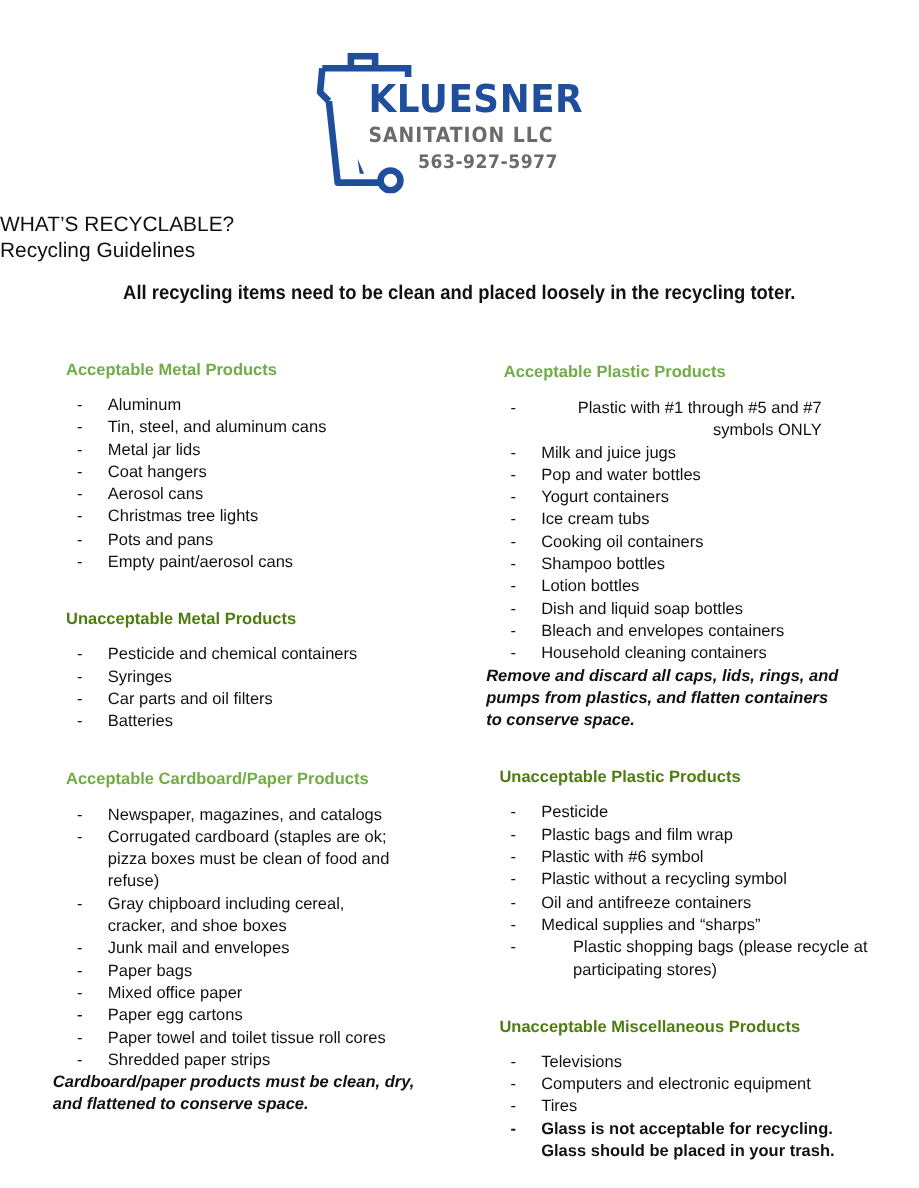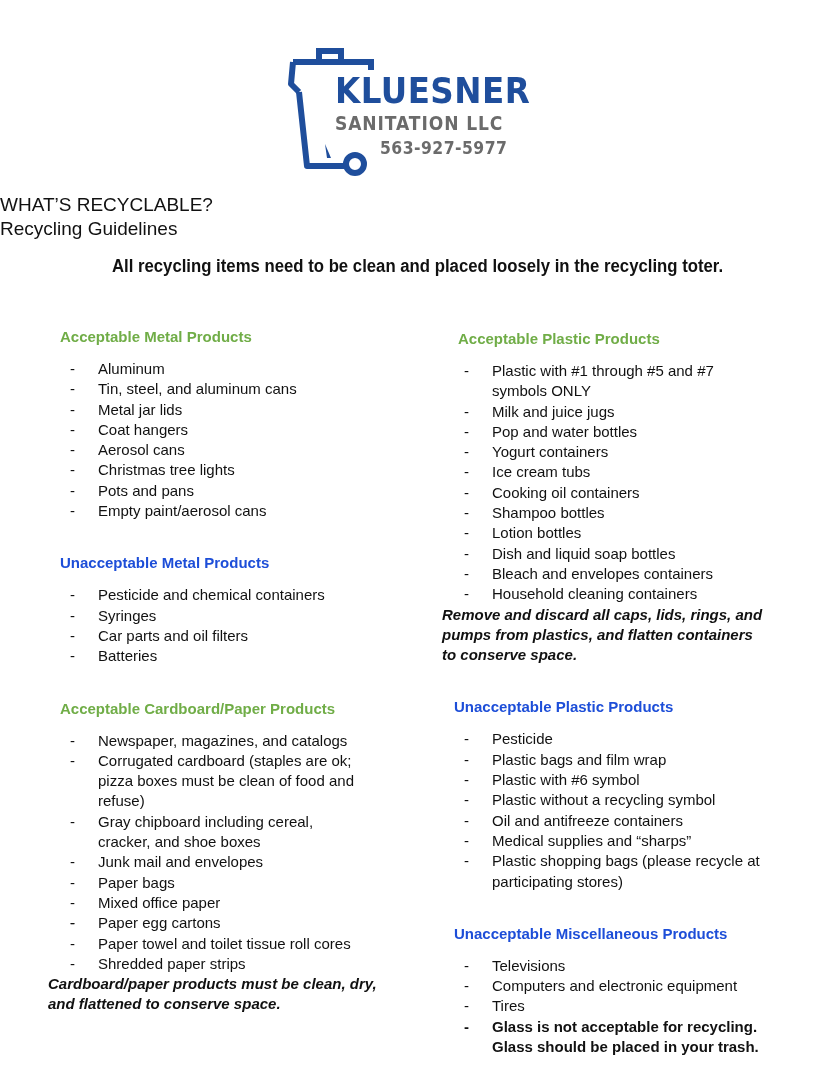--- a/index.html
+++ b/index.html
@@ -92,21 +92,21 @@
     .col-left { left: 48px; top: 315px; }
     .col-right { left: 442px; top: 317px; }
     .section { margin: 0; }
     .section-head {
       font-size: 15px;
       font-weight: bold;
       line-height: 20px;
       margin: 12px;
     }
     .head-green { color: #70ad47; }
-    .head-red { color: #1d4ed8; }
+    .head-red { color: #4d7c0f; }
     ul.items {
       list-style: none;
       margin: 0;
       padding: 0;
     }
     ul.items li {
       position: relative;
       padding-left: 50px;
       font-size: 15px;
       line-height: 20.3px;
@@ -200,21 +200,21 @@
     </ul>
     <p class="note" style="width:335px;">Cardboard/paper products must be clean, dry, and flattened to conserve space.</p>
   </div>
 </div>
 
 <div class="col col-right">
 
   <div class="section">
     <div class="section-head head-green" style="padding-left:4px;">Acceptable Plastic Products</div>
     <ul class="items">
-      <li><span class="dash">-</span><span style="display:inline-block;width:255px;">Plastic with #1 through #5 and #7 symbols ONLY</span></li>
+      <li><span class="dash">-</span><span style="display:inline-block;width:255px;text-align:right;">Plastic with #1 through #5 and #7 symbols ONLY</span></li>
       <li><span class="dash">-</span><span>Milk and juice jugs</span></li>
       <li><span class="dash">-</span><span>Pop and water bottles</span></li>
       <li><span class="dash">-</span><span>Yogurt containers</span></li>
       <li><span class="dash">-</span><span>Ice cream tubs</span></li>
       <li><span class="dash">-</span><span>Cooking oil containers</span></li>
       <li><span class="dash">-</span><span>Shampoo bottles</span></li>
       <li><span class="dash">-</span><span>Lotion bottles</span></li>
       <li><span class="dash">-</span><span>Dish and liquid soap bottles</span></li>
       <li><span class="dash">-</span><span>Bleach and envelopes containers</span></li>
       <li><span class="dash">-</span><span>Household cleaning containers</span></li>
@@ -226,21 +226,21 @@
 
   <div class="section">
     <div class="section-head head-red">Unacceptable Plastic Products</div>
     <ul class="items">
       <li><span class="dash">-</span><span>Pesticide</span></li>
       <li><span class="dash">-</span><span>Plastic bags and film wrap</span></li>
       <li><span class="dash">-</span><span>Plastic with #6 symbol</span></li>
       <li><span class="dash">-</span><span>Plastic without a recycling symbol</span></li>
       <li><span class="dash">-</span><span>Oil and antifreeze containers</span></li>
       <li><span class="dash">-</span><span>Medical supplies and “sharps”</span></li>
-      <li><span class="dash">-</span><span style="display:inline-block;width:300px;">Plastic shopping bags (please recycle at participating stores)</span></li>
+      <li><span class="dash">-</span><span style="display:inline-block;width:300px;margin-left:29px;">Plastic shopping bags (please recycle at participating stores)</span></li>
     </ul>
   </div>
 
   <div class="gap"></div>
 
   <div class="section">
     <div class="section-head head-red">Unacceptable Miscellaneous Products</div>
     <ul class="items">
       <li><span class="dash">-</span><span>Televisions</span></li>
       <li><span class="dash">-</span><span>Computers and electronic equipment</span></li>

